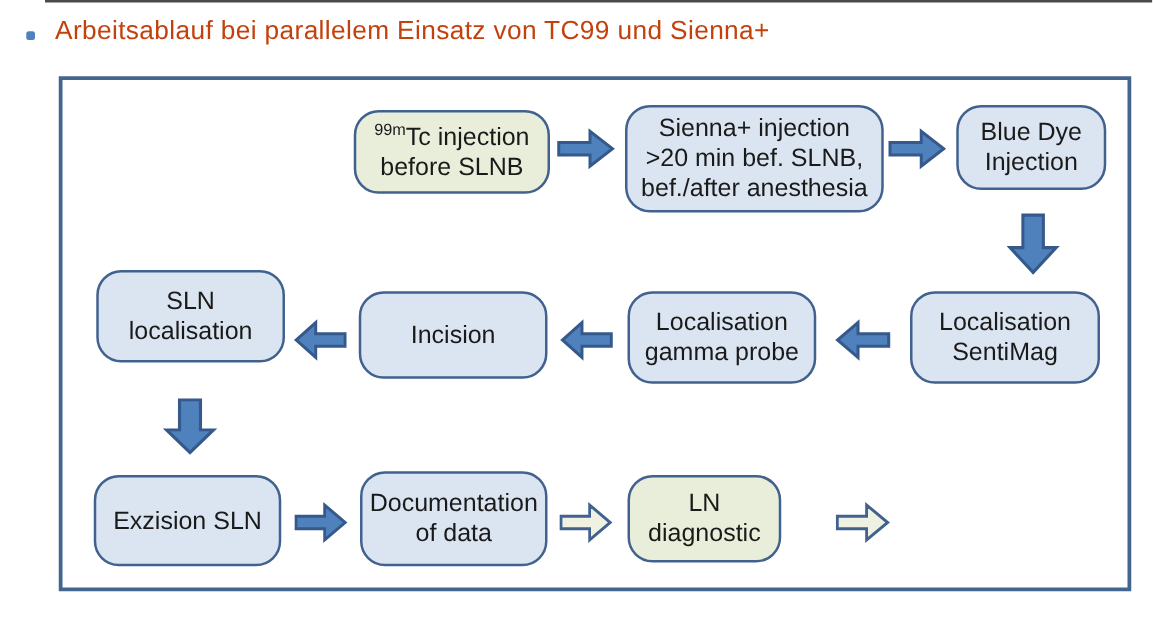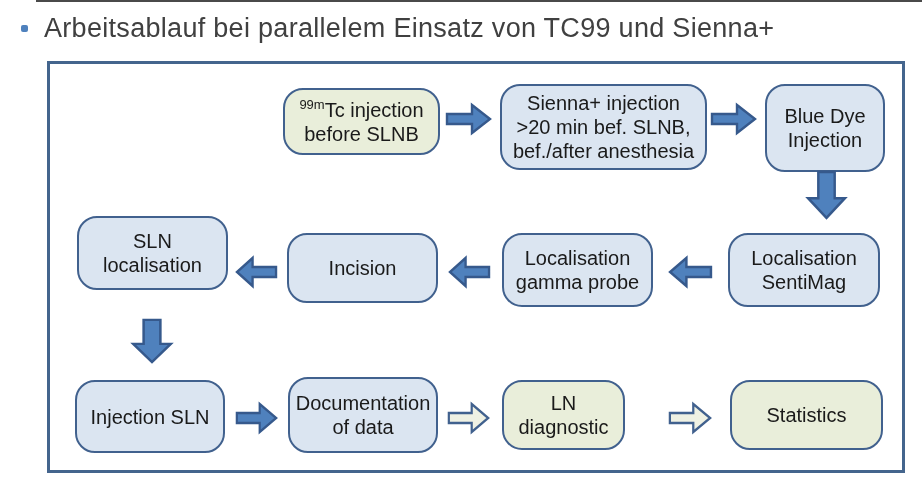--- a/index.html
+++ b/index.html
@@ -29,23 +29,23 @@
     top: 25px;
     width: 7px;
     height: 7px;
     border-radius: 2px;
     background: #4f81bd;
   }
   .slide-title {
     position: absolute;
     left: 44px;
     top: 13px;
-    font-size: 27px;
+    font-size: 21px;
     letter-spacing: 0.3px;
-    color: #404040;
+    color: #c2410c;
     white-space: nowrap;
   }
   .frame {
     position: absolute;
     left: 47px;
     top: 61px;
     width: 858px;
     height: 412px;
     border: 3px solid #44658d;
     background: #ffffff;
@@ -106,21 +106,21 @@
 &gt;20 min bef. SLNB,
 bef./after anesthesia</div>
     </div>
 
     <div class="arrow arrow-solid" style="left:660px;top:38px;width:47px;height:34px">
       <svg viewBox="0 0 47 34" preserveAspectRatio="none">
           <path d="M2 12 H27 V3 L45 17 L27 31 V22 H2 Z"></path>
         </svg>
     </div>
 
-    <div class="node blue" style="left:715px;top:20px;width:120px;height:88px">
+    <div class="node blue" style="left:715px;top:20px;width:120px;height:68px">
       <div class="node-label">Blue Dye
 Injection</div>
     </div>
 
     <div class="arrow arrow-solid" style="left:755px;top:106px;width:43px;height:50px">
       <svg viewBox="0 0 42 48" preserveAspectRatio="none">
           <path d="M13 2 V27 H3 L21 46 L39 27 H29 V2 Z"></path>
         </svg>
     </div>
 
@@ -161,21 +161,21 @@
 localisation</div>
     </div>
 
     <div class="arrow arrow-solid" style="left:80px;top:254px;width:44px;height:46px">
       <svg viewBox="0 0 42 48" preserveAspectRatio="none">
           <path d="M13 2 V27 H3 L21 46 L39 27 H29 V2 Z"></path>
         </svg>
     </div>
 
     <div class="node blue" style="left:25px;top:316px;width:150px;height:73px">
-      <div class="node-label">Injection SLN</div>
+      <div class="node-label">Exzision SLN</div>
     </div>
 
     <div class="arrow arrow-solid" style="left:185px;top:337px;width:43px;height:34px">
       <svg viewBox="0 0 47 34" preserveAspectRatio="none">
           <path d="M2 12 H27 V3 L45 17 L27 31 V22 H2 Z"></path>
         </svg>
     </div>
 
     <div class="node blue" style="left:238px;top:313px;width:150px;height:76px">
       <div class="node-label">Documentation
@@ -191,18 +191,15 @@
     <div class="node green" style="left:452px;top:316px;width:123px;height:70px">
       <div class="node-label">LN diagnostic</div>
     </div>
 
     <div class="arrow arrow-light" style="left:618px;top:337px;width:44px;height:34px">
       <svg viewBox="0 0 47 34" preserveAspectRatio="none">
           <path d="M2 12 H27 V3 L45 17 L27 31 V22 H2 Z"></path>
         </svg>
     </div>
 
-    <div class="node green" style="left:680px;top:316px;width:153px;height:70px">
-      <div class="node-label">Statistics</div>
-    </div>
 
   </div>
 </div>
 
 </body></html>

